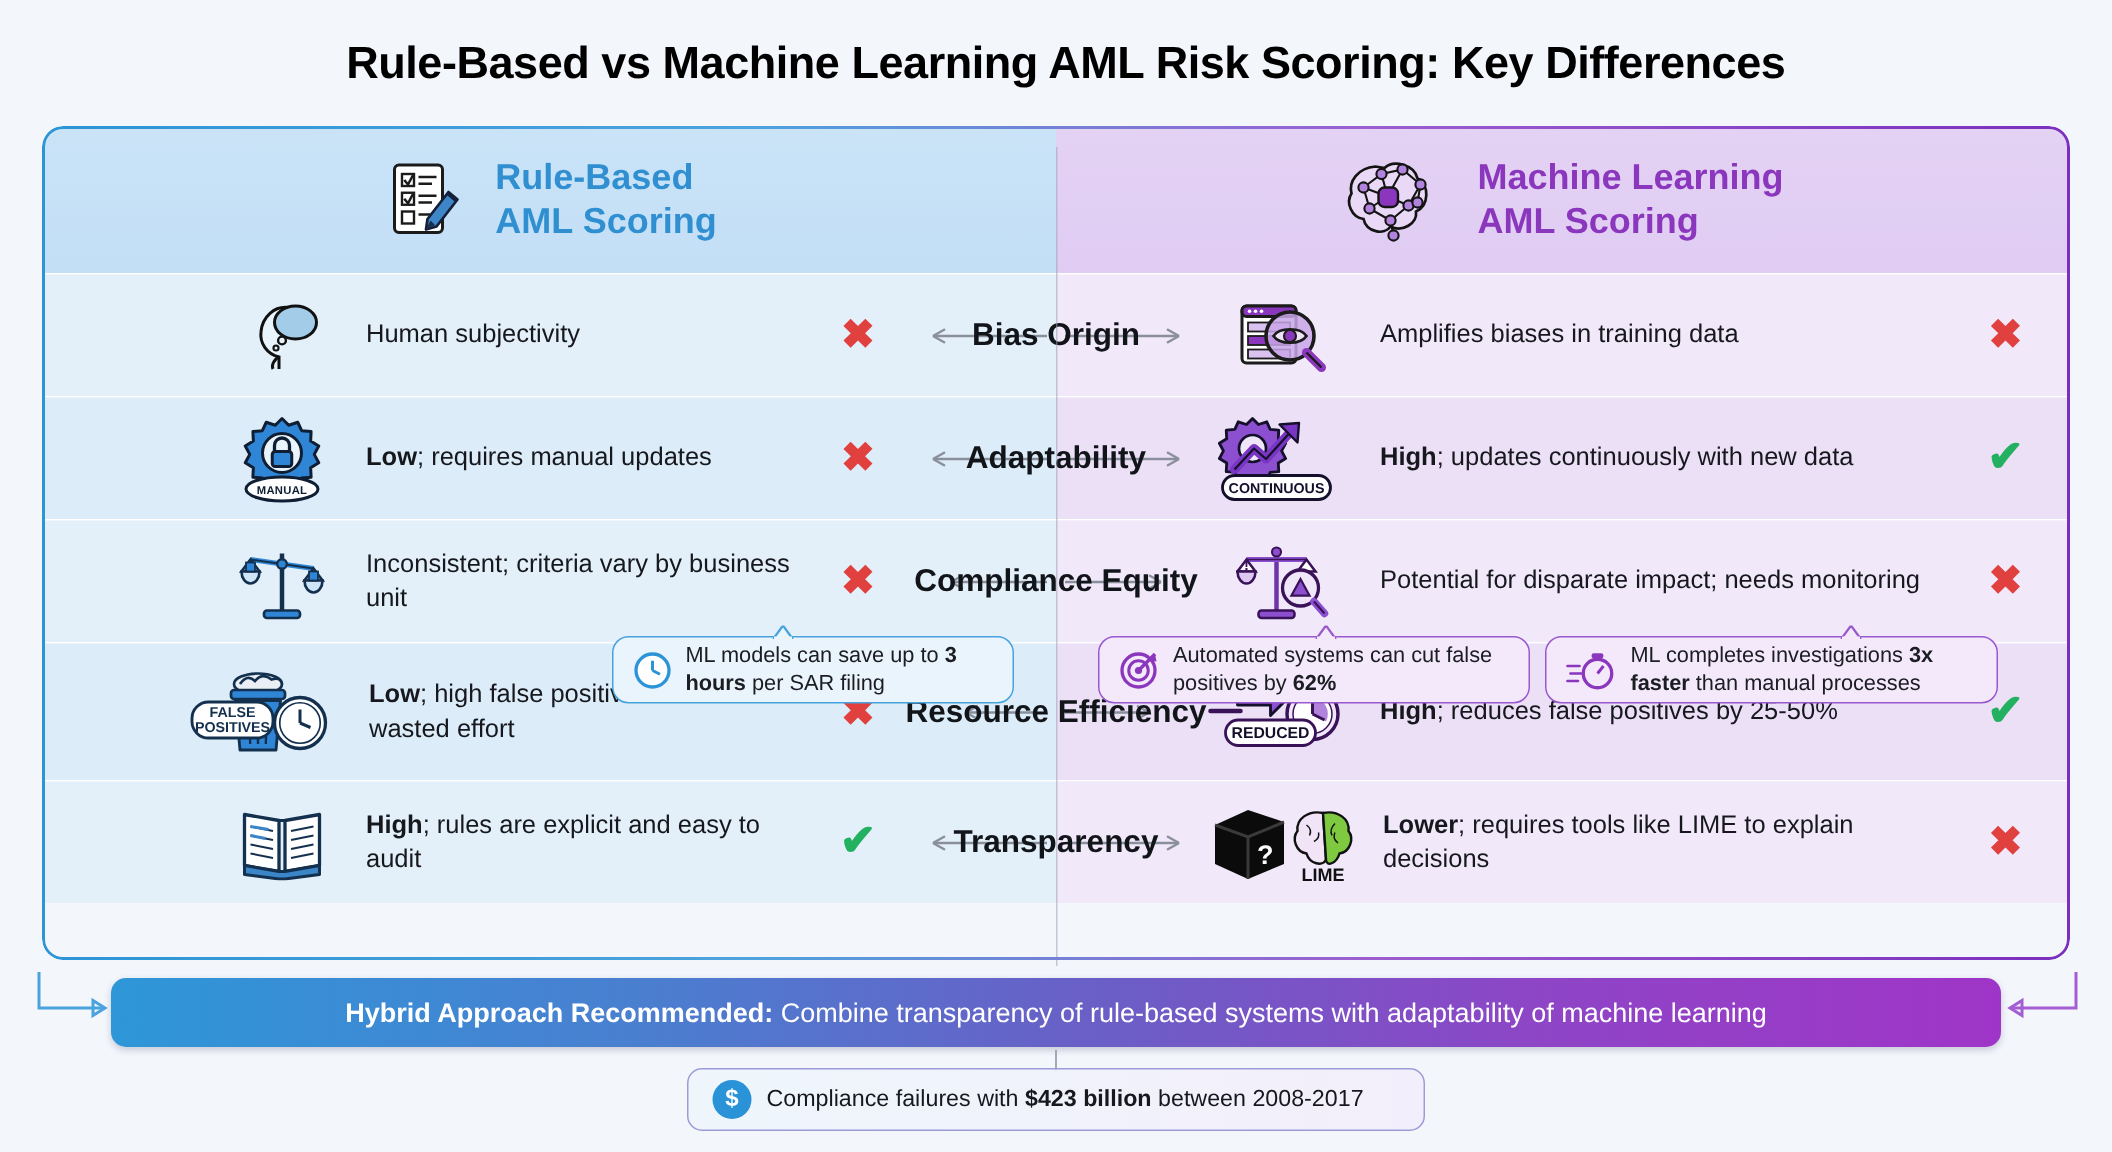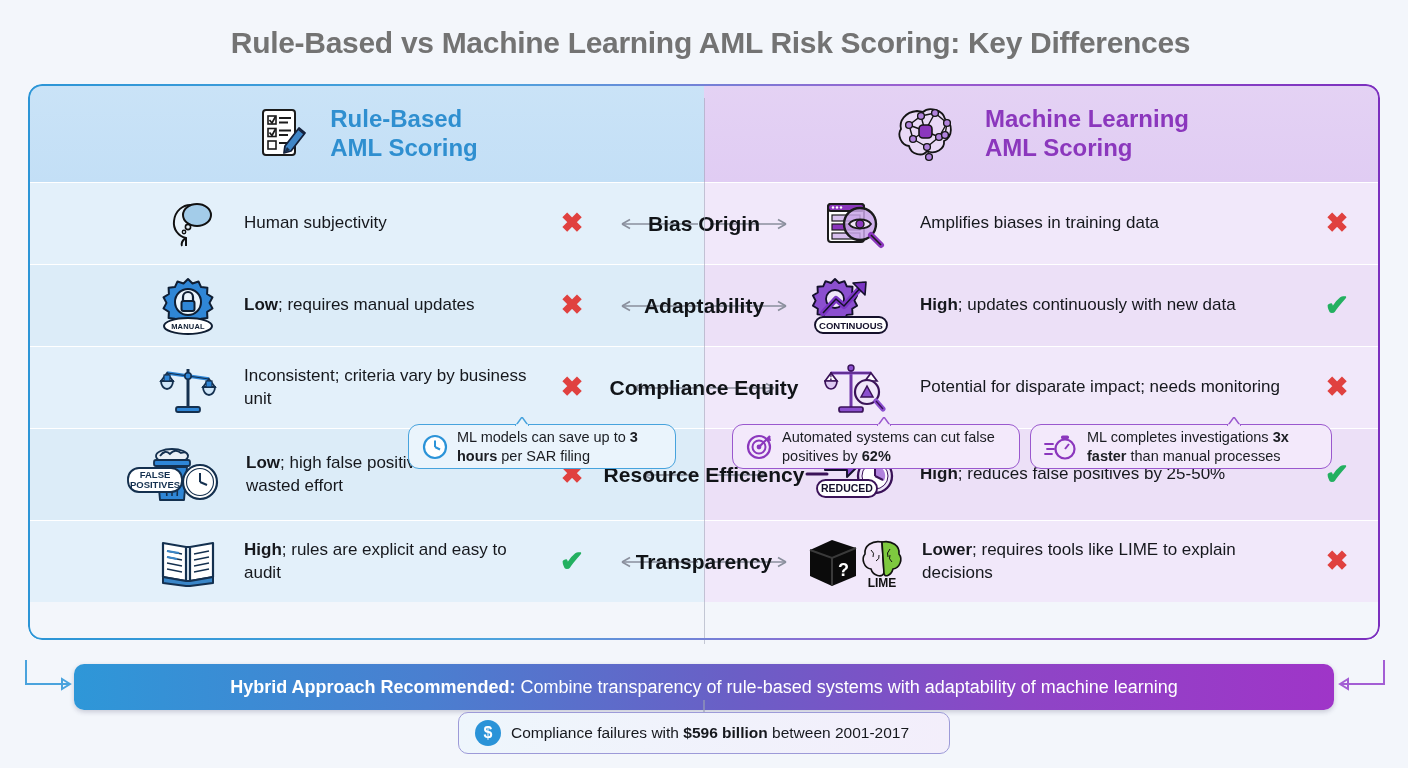--- a/index.html
+++ b/index.html
@@ -7,21 +7,21 @@
     width: 1408px; height: 768px;
     background: #f3f6fb;
     font-family: "Liberation Sans", sans-serif;
     overflow: hidden;
     position: relative;
   }
   #page-title {
     text-align: center;
     font-size: 30px;
     font-weight: bold;
-    color: #737373;
+    color: #000000;
     letter-spacing: -0.3px;
     padding-top: 26px;
     padding-left: 13px;
   }
 
   
   .panel {
     position: absolute;
     left: 28px; top: 84px;
     width: 1352px; height: 556px;
@@ -111,21 +111,21 @@
     border-radius: 11px; padding: 0 13px; pointer-events: auto;
   }
   .bub-blue { background: #eaf4fc; border: 1.6px solid #47a3dd; }
   .bub-purp { background: #f3e9fb; border: 1.6px solid #9a58ce; }
   .bub-txt { font-size: 14.5px; color: #1b1d22; line-height: 1.28; }
   .tail {
     position: absolute; top: -8px; width: 14px; height: 9px;
   }
 
   
-  .hybrid-wrap { position: absolute; left: 0; top: 652px; width: 1408px; height: 50px; margin-top: 12px; }
+  .hybrid-wrap { position: absolute; left: 0; top: 652px; width: 1408px; height: 50px; }
   .hybrid {
     position: absolute; left: 74px; top: 0; width: 1260px; height: 46px;
     border-radius: 10px;
     background: linear-gradient(90deg,#2e97d8 0%,#4a7fd0 28%,#6a5fc6 52%,#8e45c6 76%,#9f35c8 100%);
     display: flex; align-items: center; justify-content: center;
     color: #ffffff; font-size: 18px;
     box-shadow: 0 2px 5px rgba(40,40,80,.22);
   }
   .hy-b { font-weight: bold; }
 
@@ -607,14 +607,14 @@
   <div class="hybrid">
     <span><b class="hy-b">Hybrid Approach Recommended:</b><span> Combine transparency of rule-based systems with adaptability of machine learning</span></span>
   </div>
 </div>
 
 <svg style="position:absolute;left:700px;top:700px" width="10" height="16">
   <line x1="4" y1="0" x2="4" y2="16" stroke="#9aa0b4" stroke-width="1.2"></line>
 </svg>
 <div class="footstat">
   <span class="coin">$</span>
-  <span><span>Compliance failures with </span><b class="st">$596 billion</b><span> between 2001-2017</span></span>
+  <span><span>Compliance failures with </span><b class="st">$423 billion</b><span> between 2008-2017</span></span>
 </div>
 
 </body></html>

